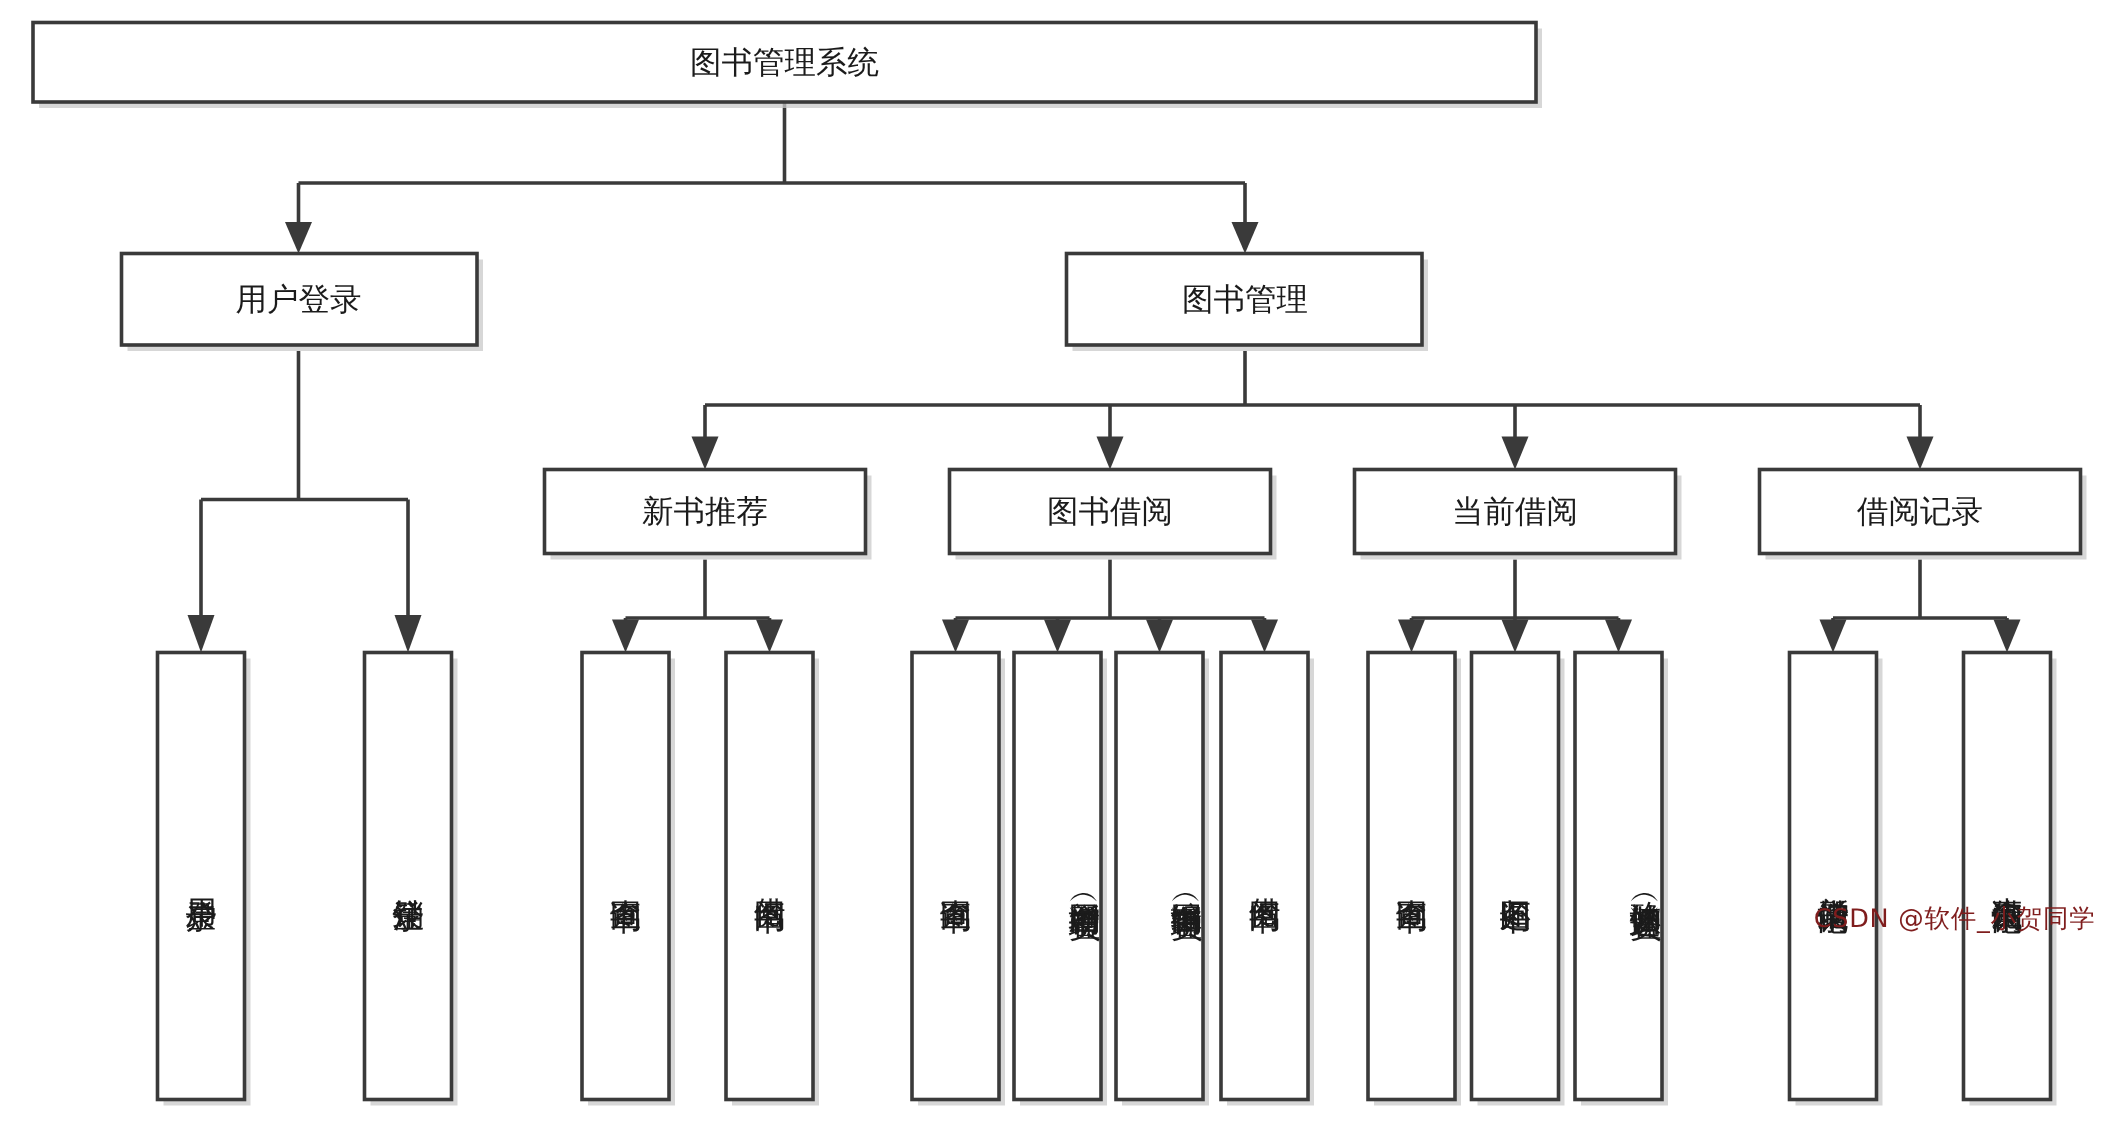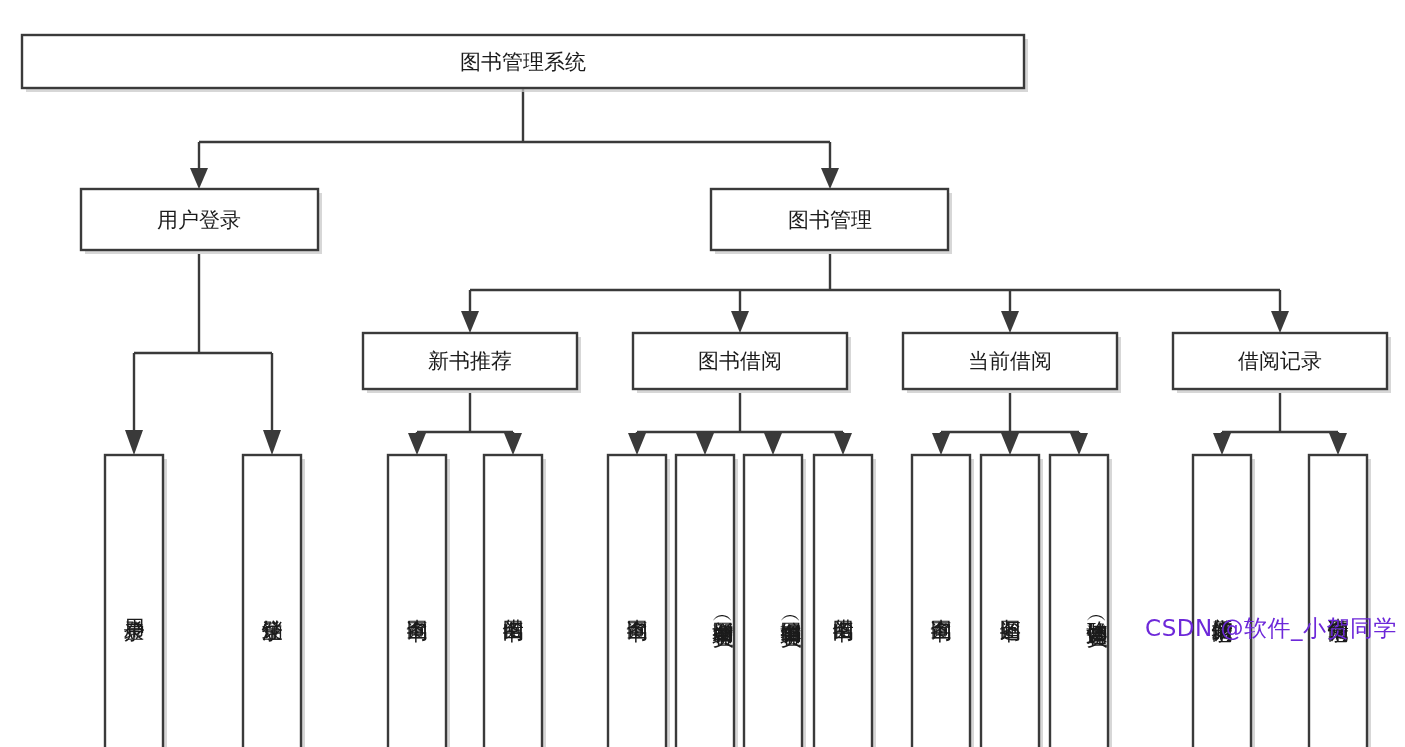--- a/index.html
+++ b/index.html
@@ -11,21 +11,20 @@
     width: 1405px;
     height: 747px;
     font-family: "DejaVu Sans", "Liberation Sans", sans-serif;
     overflow: hidden;
   }
   #diagram-root {
     position: relative;
     width: 1405px;
     height: 628px;
     background: #ffffff;
-    margin-top: 20px;
   }
   svg.diagram-canvas {
     position: absolute;
     left: 0;
     top: 0;
     width: 1405px;
     height: 747px;
   }
   .node-rect {
     fill: #ffffff;
@@ -70,22 +69,22 @@
     pointer-events: none;
   }
   .leaf-label.centered {
     align-items: center;
   }
   .watermark {
     position: absolute;
     right: 8px;
     bottom: 4px;
     font-family: "DejaVu Sans", "Liberation Sans", sans-serif;
-    font-size: 23px;
-    color: #6d28d9;
+    font-size: 17px;
+    color: #7f1d1d;
     letter-spacing: 0.5px;
     white-space: nowrap;
   }
 </style>
 </head>
 <body>
 
 <div id="diagram-root">
 
   <svg class="diagram-canvas" viewBox="0 0 1405 747">

